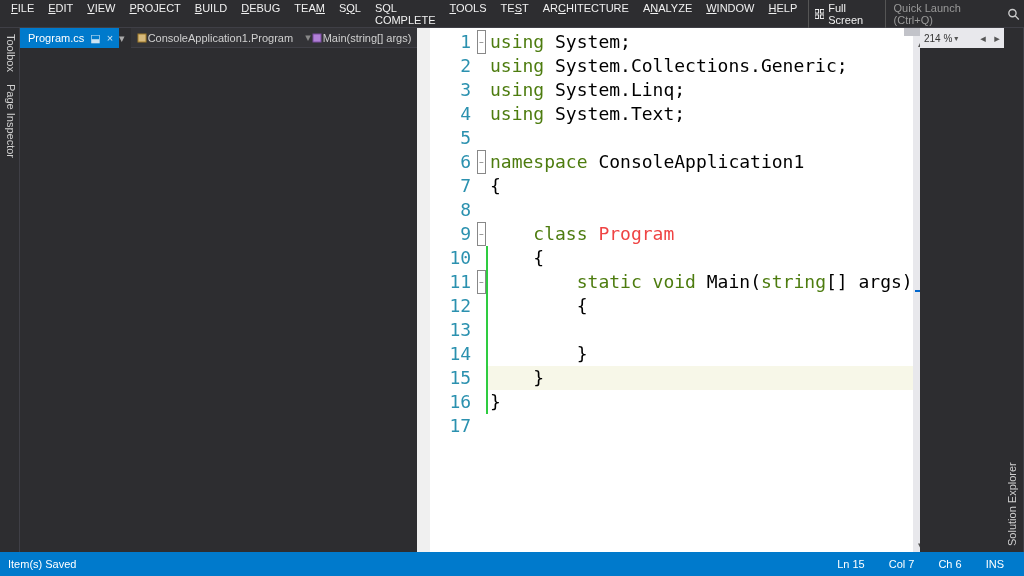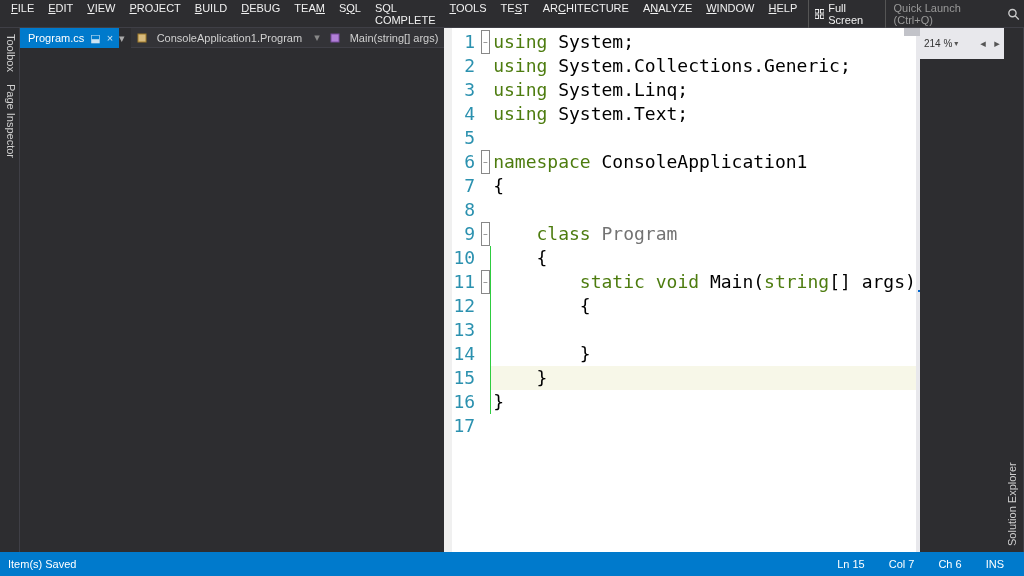--- a/index.html
+++ b/index.html
@@ -104,21 +104,21 @@
   align-items: center;
   font-size: 11px;
   color: #d0d0d0;
   border-bottom: 1px solid #3f3f46;
 }
 .navbar .nav-left, .navbar .nav-right {
   flex: 1;
   display: flex;
   align-items: center;
   padding: 0 6px;
-  gap: 10px;
+  gap: 1px;
 }
 .navbar .nav-right { justify-content: flex-start; }
 .navbar svg { width: 10px; height: 10px; }
 
 .code-surface {
   flex: 1;
   background: #ffffff;
   position: relative;
   display: flex;
   overflow: hidden;
@@ -167,21 +167,21 @@
   padding-top: 2px;
   font-family: Consolas, monospace;
   font-size: 18px;
   line-height: 24px;
   color: #000;
   white-space: pre;
 }
 .code-lines div { height: 24px; padding-left: 2px; }
 .code-lines .hl { background: #f7f7e8; }
 .kw { color: #4d7c0f; }
-.typ { color: #737373; }
+.typ { color: #ef4444; }
 
 .vscroll {
   width: 16px;
   background: #e8e8ec;
   position: relative;
 }
 .vscroll .split-handle {
   position: absolute; top: 0; right: 0; width: 16px; height: 8px;
   background: #c2c3c9;
 }
@@ -191,21 +191,21 @@
   color: #555;
 }
 .vscroll .arrow.up { top: 8px; }
 .vscroll .arrow.down { bottom: 0; }
 .vscroll .caret-mark {
   position: absolute; left: 2px; width: 12px; height: 2px;
   background: #0066cc; top: 50%;
 }
 
 .hscroll {
-  height: 31px;
+  height: 20px;
   background: #e8e8ec;
   display: flex;
   align-items: center;
 }
 .zoom {
   width: 56px;
   font-size: 10px;
   color: #333;
   padding-left: 4px;
   display: flex;

